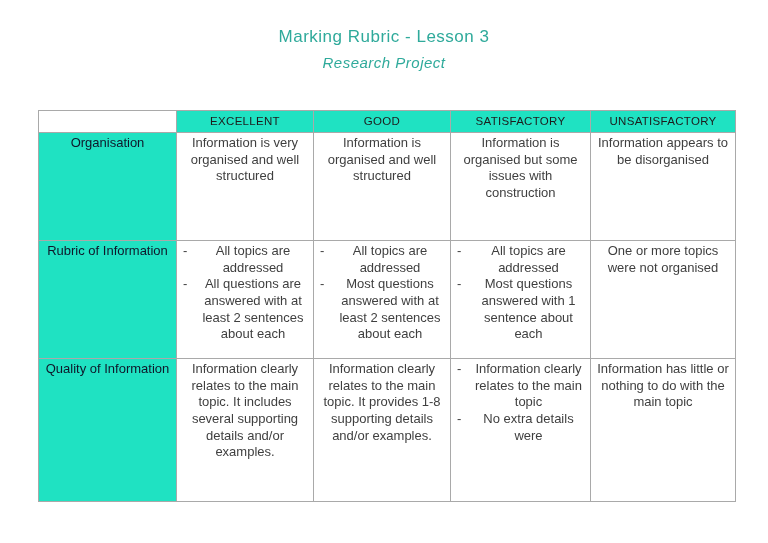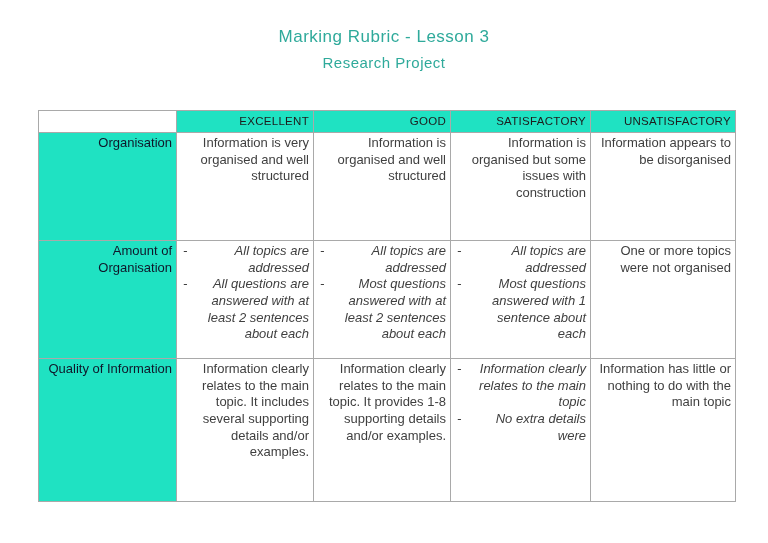--- a/index.html
+++ b/index.html
@@ -20,35 +20,35 @@
     width: 768px; height: 407px;
     background: #ffffff;
   }
   .title-block {
     padding-top: 27px;
     text-align: center;
     color: var(--color-title_text);
     letter-spacing: 0.5px;
   }
   .title-line1 { font-size: 17px; line-height: 1.2; }
-  .title-line2 { font-size: 15px; line-height: 1.2; margin-top: 7px; }
+  .title-line2 { font-size: 15px; line-height: 1.2; margin-top: 7px; font-style: italic; }
 
   table.rubric {
     position: absolute;
     left: 38px; top: 110px;
     border-collapse: collapse;
     table-layout: fixed;
     width: 697px;
     font-size: 13px;
     color: var(--color-body_text);
   }
   table.rubric td, table.rubric th {
     border: 1px solid var(--color-border);
     vertical-align: top;
-    text-align: right;
+    text-align: center;
     padding: 2px 4px 2px 4px;
     line-height: 1.28;
     font-weight: normal;
   }
   tr.header-row { height: 22px; }
   tr.header-row th {
     background: var(--color-teal);
     font-size: 11.5px;
     color: #1d1d1d;
     letter-spacing: 0.3px;
@@ -64,21 +64,20 @@
     border-bottom: 2px solid #ffffff;
     border-left: 1px solid #e0e0e0;
   }
   tr.row-1 { height: 108px; }
   tr.row-2 { height: 118px; }
   tr.row-3 { height: 143px; margin-left: 45px; }
   .cell-text { }
   .bullet {
     position: relative;
     padding-left: 16px;
-    font-style: italic;
   }
   .bullet::before {
     content: "-";
     position: absolute;
     left: 2px;
     top: 0;
   }
 </style>
 </head>
 <body>
@@ -117,21 +116,21 @@
         </td>
         <td>
           <div class="cell-text">Information is organised but some issues with construction</div>
         </td>
         <td>
           <div class="cell-text">Information appears to be disorganised</div>
         </td>
       </tr>
 
       <tr class="row-2">
-        <td class="row-label">Amount of Organisation</td>
+        <td class="row-label">Rubric of Information</td>
         <td>
           <div class="bullet">All topics are addressed</div>
           <div class="bullet">All questions are answered with at least 2 sentences about each</div>
         </td>
         <td>
           <div class="bullet">All topics are addressed</div>
           <div class="bullet">Most questions answered with at least 2 sentences about each</div>
         </td>
         <td>
           <div class="bullet">All topics are addressed</div>

